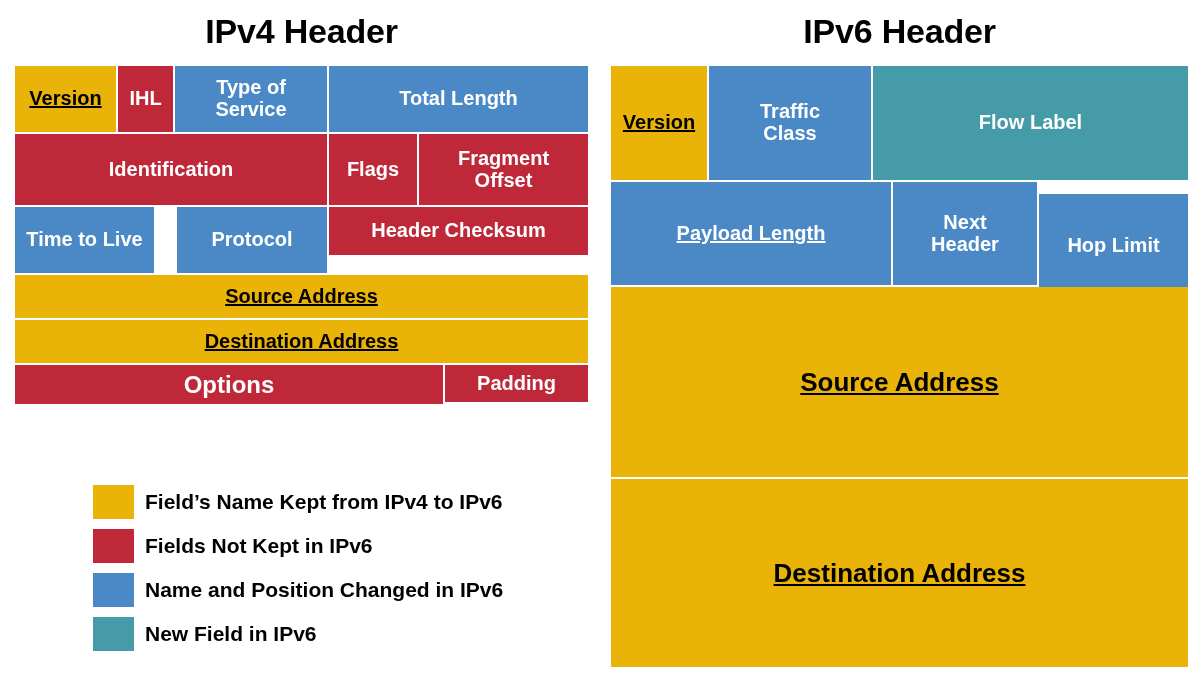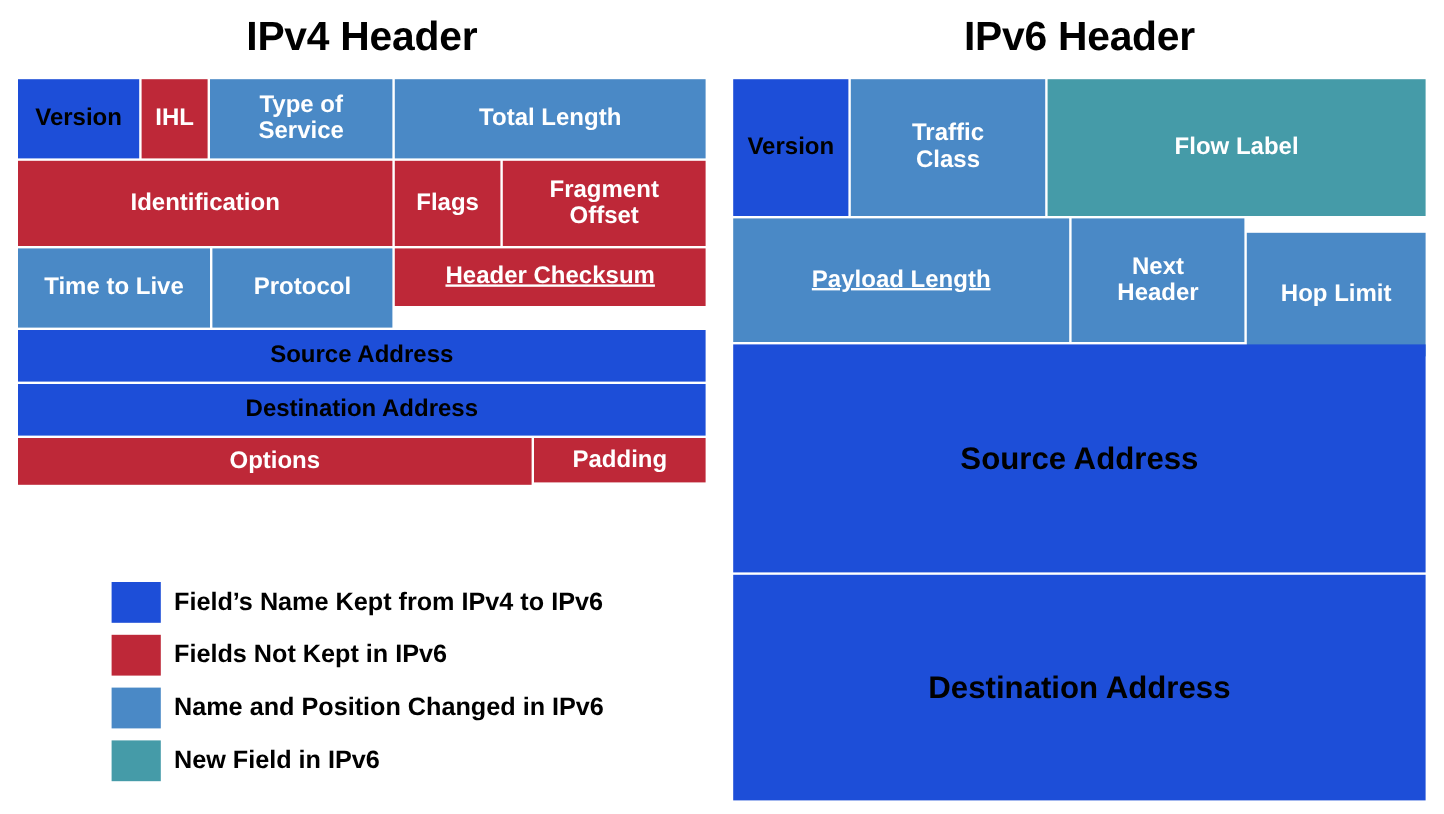--- a/index.html
+++ b/index.html
@@ -33,21 +33,21 @@
     position: absolute;
     box-sizing: border-box;
     display: flex;
     align-items: center;
     justify-content: center;
     text-align: center;
     font-weight: bold;
     line-height: 1.08;
     padding: 0 2px;
   }
-  .c-yellow { background: #1d4ed8; color: #000000; }
+  .c-yellow { background: #eab308; color: #000000; text-decoration: underline; }
   .c-red    { background: #be2838; color: #ffffff; }
   .c-blue   { background: #4a89c6; color: #ffffff; }
   .c-teal   { background: #459ba8; color: #ffffff; }
 
   
   #legend-block { position: absolute; left: 0; top: 455px; width: 600px; height: 200px; }
   .legend-row { position: absolute; left: 93px; height: 36px; }
   .legend-swatch {
     position: absolute;
     left: 0;
@@ -74,26 +74,26 @@
 <div class="title" id="ipv4-title">IPv4 Header</div>
 
 <div class="panel" id="ipv4-diagram">
     <div class="field c-yellow" style="left: 15px; top: 66px; width: 101px; height: 66px; font-size: 20px;">Version</div>
     <div class="field c-red" style="left: 118px; top: 66px; width: 55px; height: 66px; font-size: 20px;">IHL</div>
     <div class="field c-blue" style="left: 175px; top: 66px; width: 152px; height: 66px; font-size: 20px;">Type of<br>Service</div>
     <div class="field c-blue" style="left: 329px; top: 66px; width: 259px; height: 66px; font-size: 20px;">Total Length</div>
     <div class="field c-red" style="left: 15px; top: 134px; width: 312px; height: 71px; font-size: 20px;">Identification</div>
     <div class="field c-red" style="left: 329px; top: 134px; width: 88px; height: 71px; font-size: 20px;">Flags</div>
     <div class="field c-red" style="left: 419px; top: 134px; width: 169px; height: 71px; font-size: 20px;">Fragment<br>Offset</div>
-    <div class="field c-blue" style="left: 15px; top: 207px; width: 160px; height: 66px; font-size: 20px;">Time to Live</div>
+    <div class="field c-blue" style="left: 15px; top: 207px; width: 139px; height: 66px; font-size: 20px;">Time to Live</div>
     <div class="field c-blue" style="left: 177px; top: 207px; width: 150px; height: 66px; font-size: 20px;">Protocol</div>
-    <div class="field c-red" style="left: 329px; top: 207px; width: 259px; height: 48px; font-size: 20px; text-decoration: underline;">Header Checksum</div>
+    <div class="field c-red" style="left: 329px; top: 207px; width: 259px; height: 48px; font-size: 20px;">Header Checksum</div>
     <div class="field c-yellow" style="left: 15px; top: 275px; width: 573px; height: 43px; font-size: 20px;">Source Address</div>
     <div class="field c-yellow" style="left: 15px; top: 320px; width: 573px; height: 43px; font-size: 20px;">Destination Address</div>
-    <div class="field c-red" style="left: 15px; top: 365px; width: 428px; height: 39px; font-size: 20px;">Options</div>
+    <div class="field c-red" style="left: 15px; top: 365px; width: 428px; height: 39px; font-size: 24px;">Options</div>
     <div class="field c-red" style="left: 445px; top: 365px; width: 143px; height: 37px; font-size: 20px;">Padding</div>
   </div>
 
 <div class="title" id="ipv6-title">IPv6 Header</div>
 
 <div class="panel" id="ipv6-diagram">
     <div class="field c-yellow" style="left: 611px; top: 66px; width: 96px; height: 114px; font-size: 20px;">Version</div>
     <div class="field c-blue" style="left: 709px; top: 66px; width: 162px; height: 114px; font-size: 20px;">Traffic<br>Class</div>
     <div class="field c-teal" style="left: 873px; top: 66px; width: 315px; height: 114px; font-size: 20px;">Flow Label</div>
     <div class="field c-blue" style="left: 611px; top: 182px; width: 280px; height: 103px; font-size: 20px; text-decoration: underline;">Payload Length</div>

